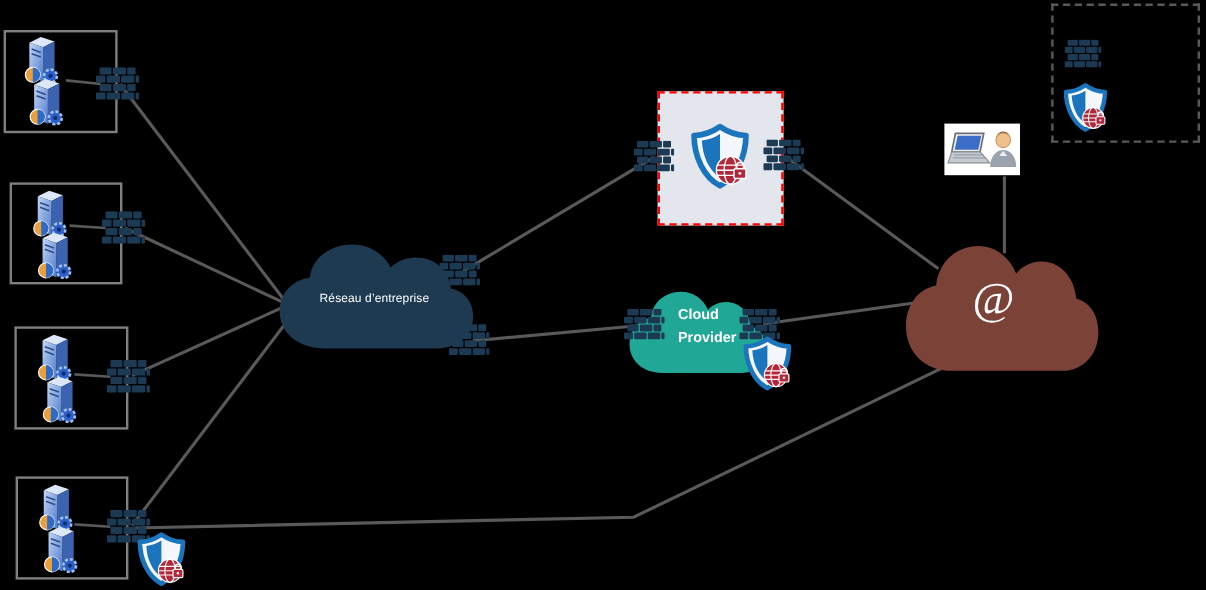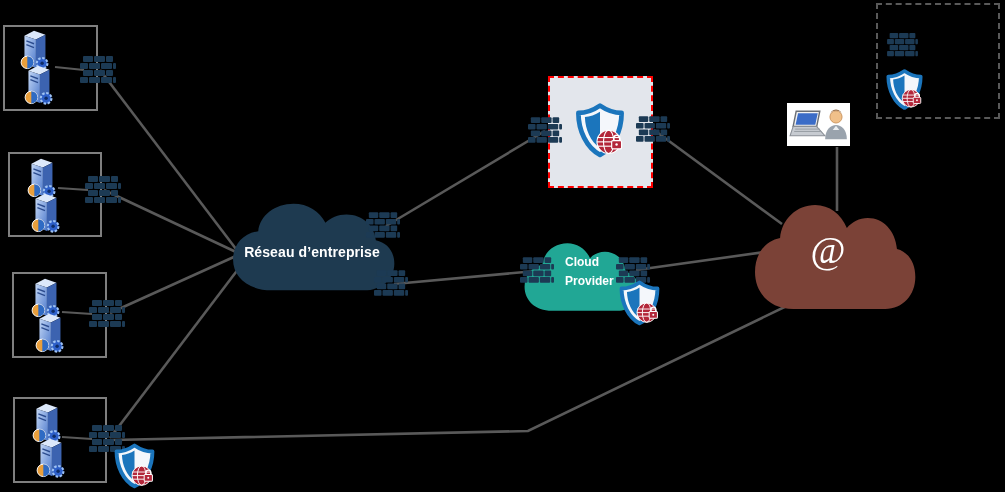--- a/index.html
+++ b/index.html
@@ -7,21 +7,21 @@
     width:1005px;height:492px;position:relative;overflow:hidden;
     background:#000000;
     font-family:"Liberation Sans", sans-serif;
   }
   .abs{position:absolute;}
   .site-box{border:2px solid #7f7f7f;background:transparent;box-sizing:border-box;}
   .sec-box{background:#e3e6ec;border:2px dashed #ff0000;box-sizing:border-box;}
   .legend-box{border:2px dashed #595959;box-sizing:border-box;background:transparent;}
   .user-bg{background:#ffffff;}
   .cloud-label{
-    color:#ffffff;font-weight:700;font-size:14px;text-align:center;
+    color:#ffffff;font-weight:400;font-size:10px;text-align:center;
     letter-spacing:.1px;white-space:nowrap;
   }
   .cp-label{color:#ffffff;font-weight:700;font-size:12px;line-height:19px;}
   .at-label{
     color:#ffffff;font-family:"Liberation Serif", serif;font-size:38px;
     text-align:center;line-height:40px;
   }
   svg{display:block;}
 </style>
 </head>

